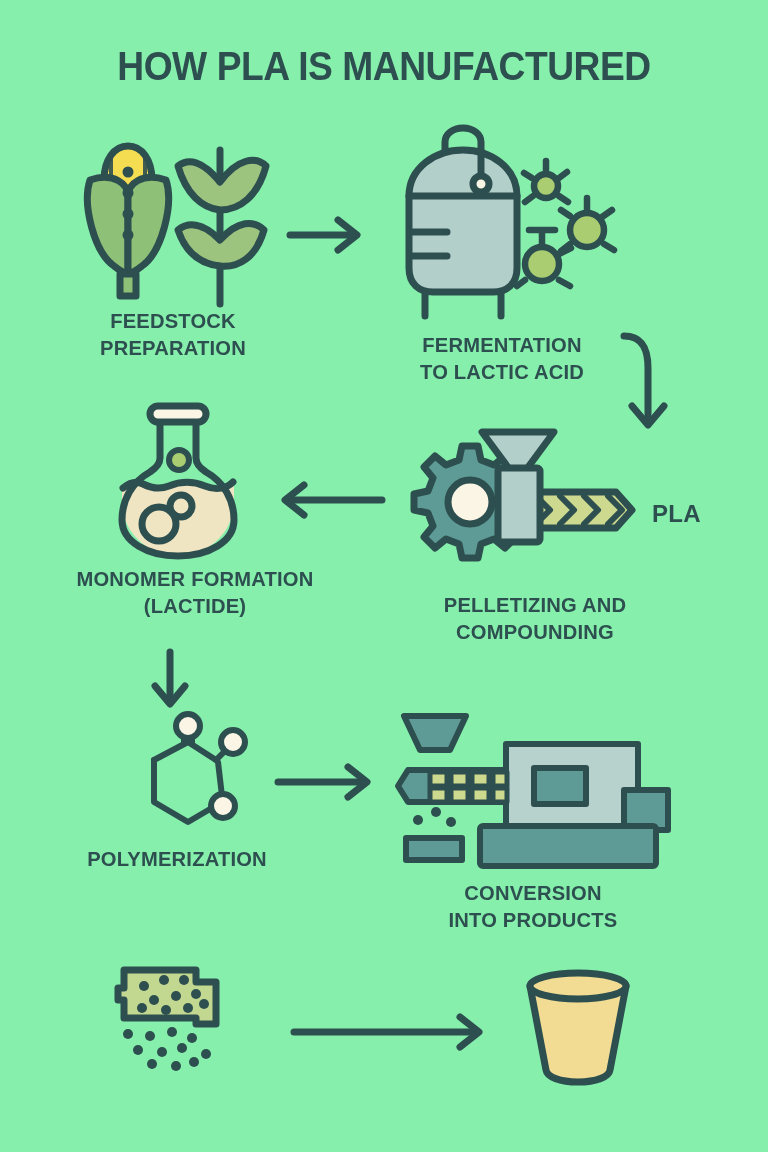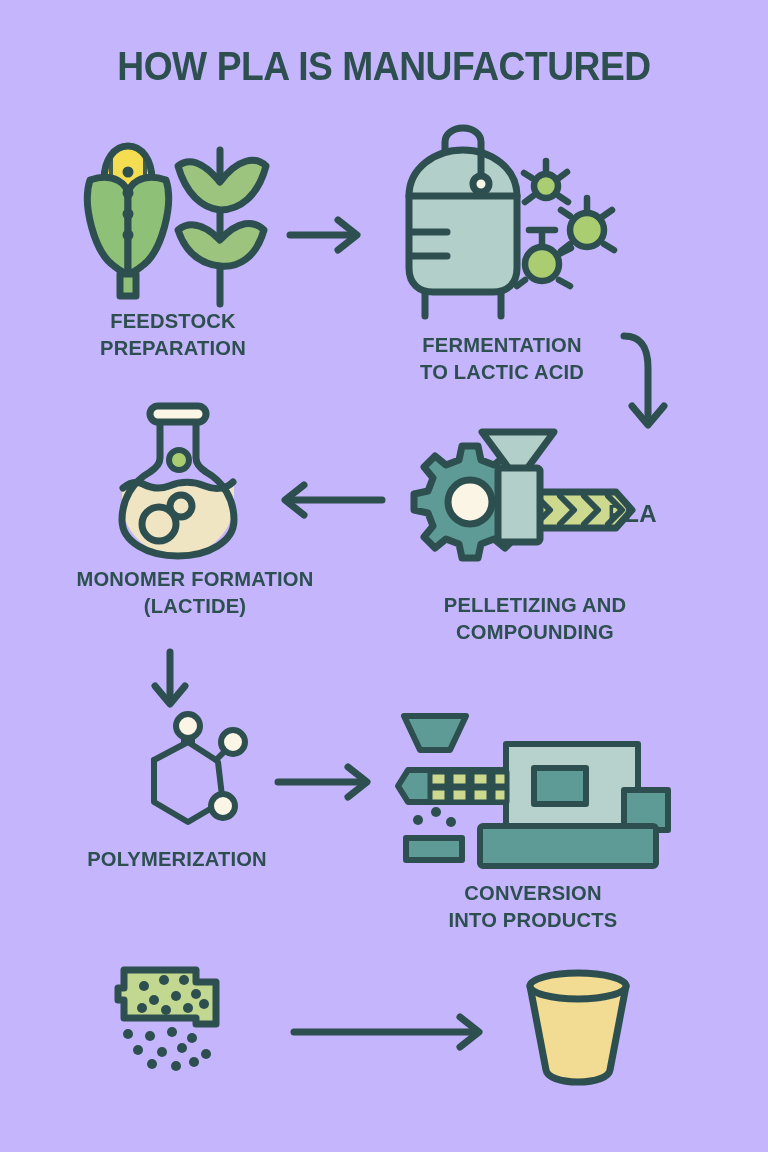--- a/index.html
+++ b/index.html
@@ -11,21 +11,21 @@
     height: 1152px;
     background: #faf5e4;
     font-family: "Liberation Sans", sans-serif;
     overflow: hidden;
     position: relative;
   }
   #infographic {
     position: relative;
     width: 768px;
     height: 1152px;
-    background: #c4b5fd;
+    background: #86efac;
   }
   .title {
     position: absolute;
     top: 44px;
     left: 0;
     width: 768px;
     text-align: center;
     font-size: 40px;
     font-weight: bold;
     letter-spacing: -0.5px;
@@ -164,21 +164,21 @@
         <path d="M54 16 L70 16 L73 30 L86 35 L97 26 L108 37 L99 48 L104 61 L118 64 L118 80 L104 83 L99 96 L108 107 L97 118 L86 109 L73 114 L70 128 L54 128 L51 114 L38 109 L27 118 L16 107 L25 96 L20 83 L6 80 L6 64 L20 61 L25 48 L16 37 L27 26 L38 35 L51 30 Z"></path>
       </g>
       <circle cx="62" cy="72" r="22" fill="#faf5e4" stroke="#2d4f4f" stroke-width="7"></circle>
 
       <g fill="#b2cfca" stroke="#2d4f4f" stroke-width="7" stroke-linejoin="round" stroke-linecap="round">
         <path d="M74 2 L146 2 L118 40 L102 40 Z"></path>
         <rect x="90" y="38" width="42" height="74" rx="3"></rect>
       </g>
     </svg>
   </div>
-  <div class="inline-label" style="left:608px; top:500px;">PLA</div>
+  <div class="inline-label" style="left:652px; top:500px;">PLA</div>
   <div class="step-label" style="left:385px; top:592px; width:300px;">
     <div>PELLETIZING AND</div>
     <div>COMPOUNDING</div>
   </div>
 
   <div class="icon-box" style="left:278px; top:480px; width:110px; height:40px;">
     <svg width="110" height="40" viewBox="0 0 110 40">
       <g fill="none" stroke="#2d4f4f" stroke-width="7" stroke-linecap="round" stroke-linejoin="round">
         <path d="M8 20 L104 20"></path>
         <path d="M26 5 L7 20 L26 35"></path>

